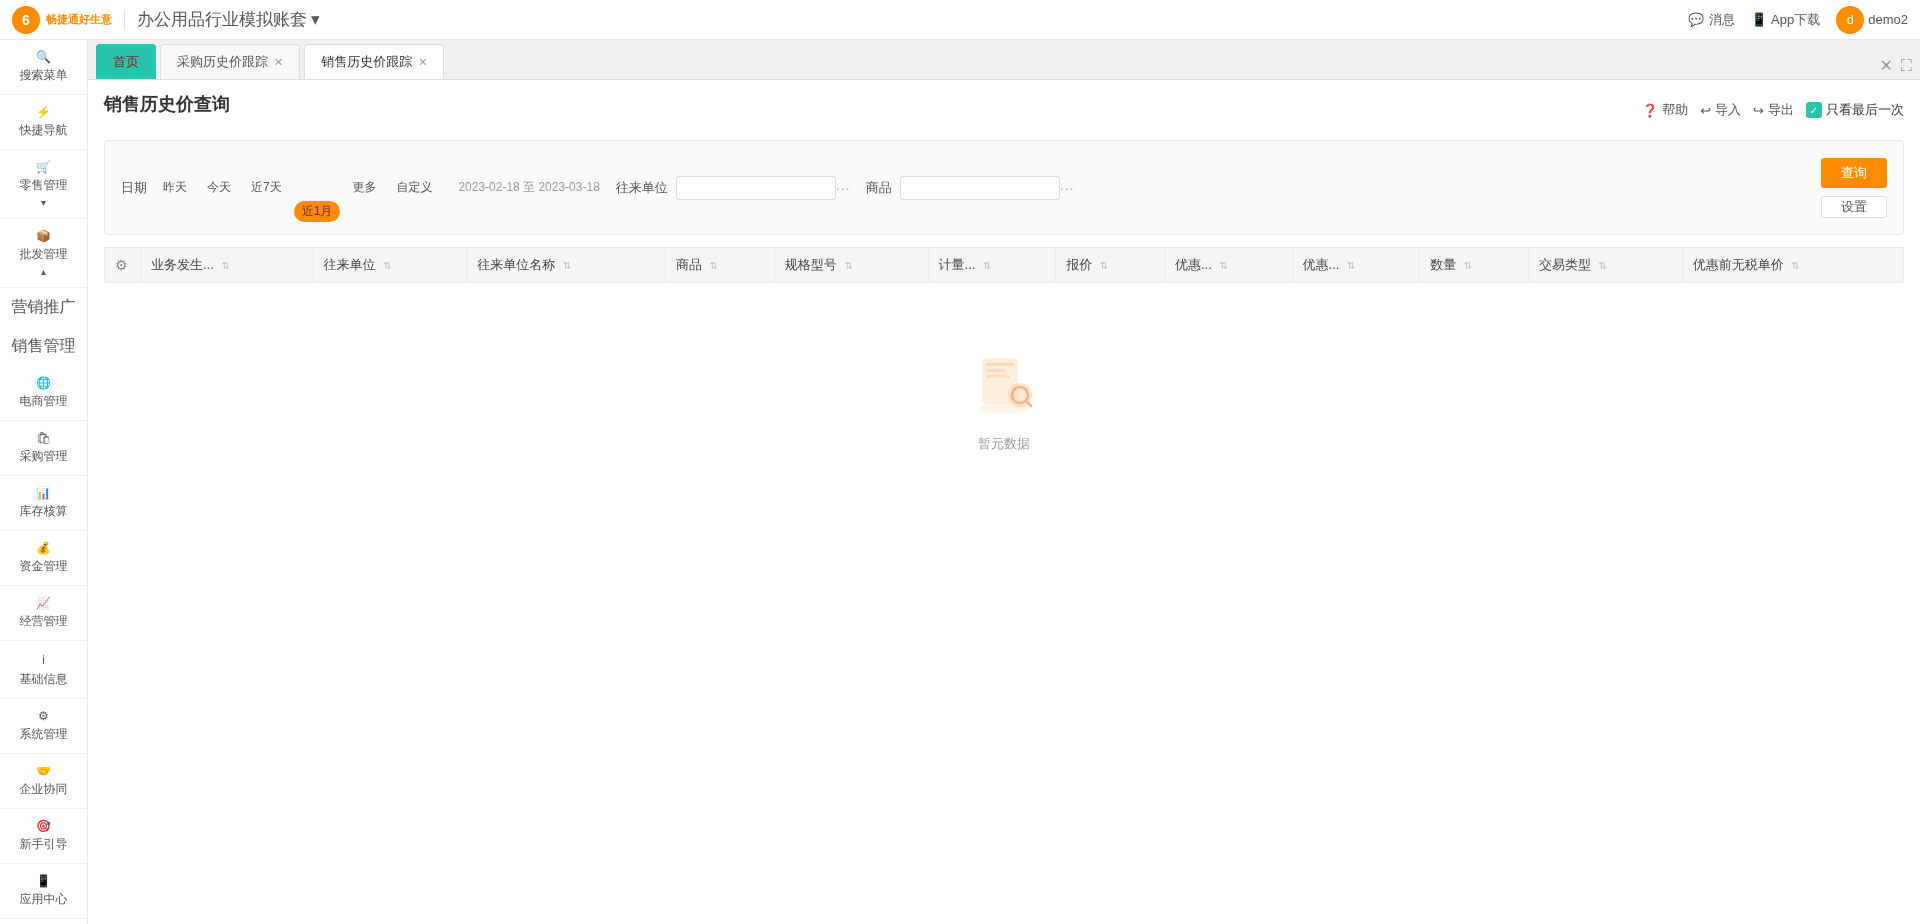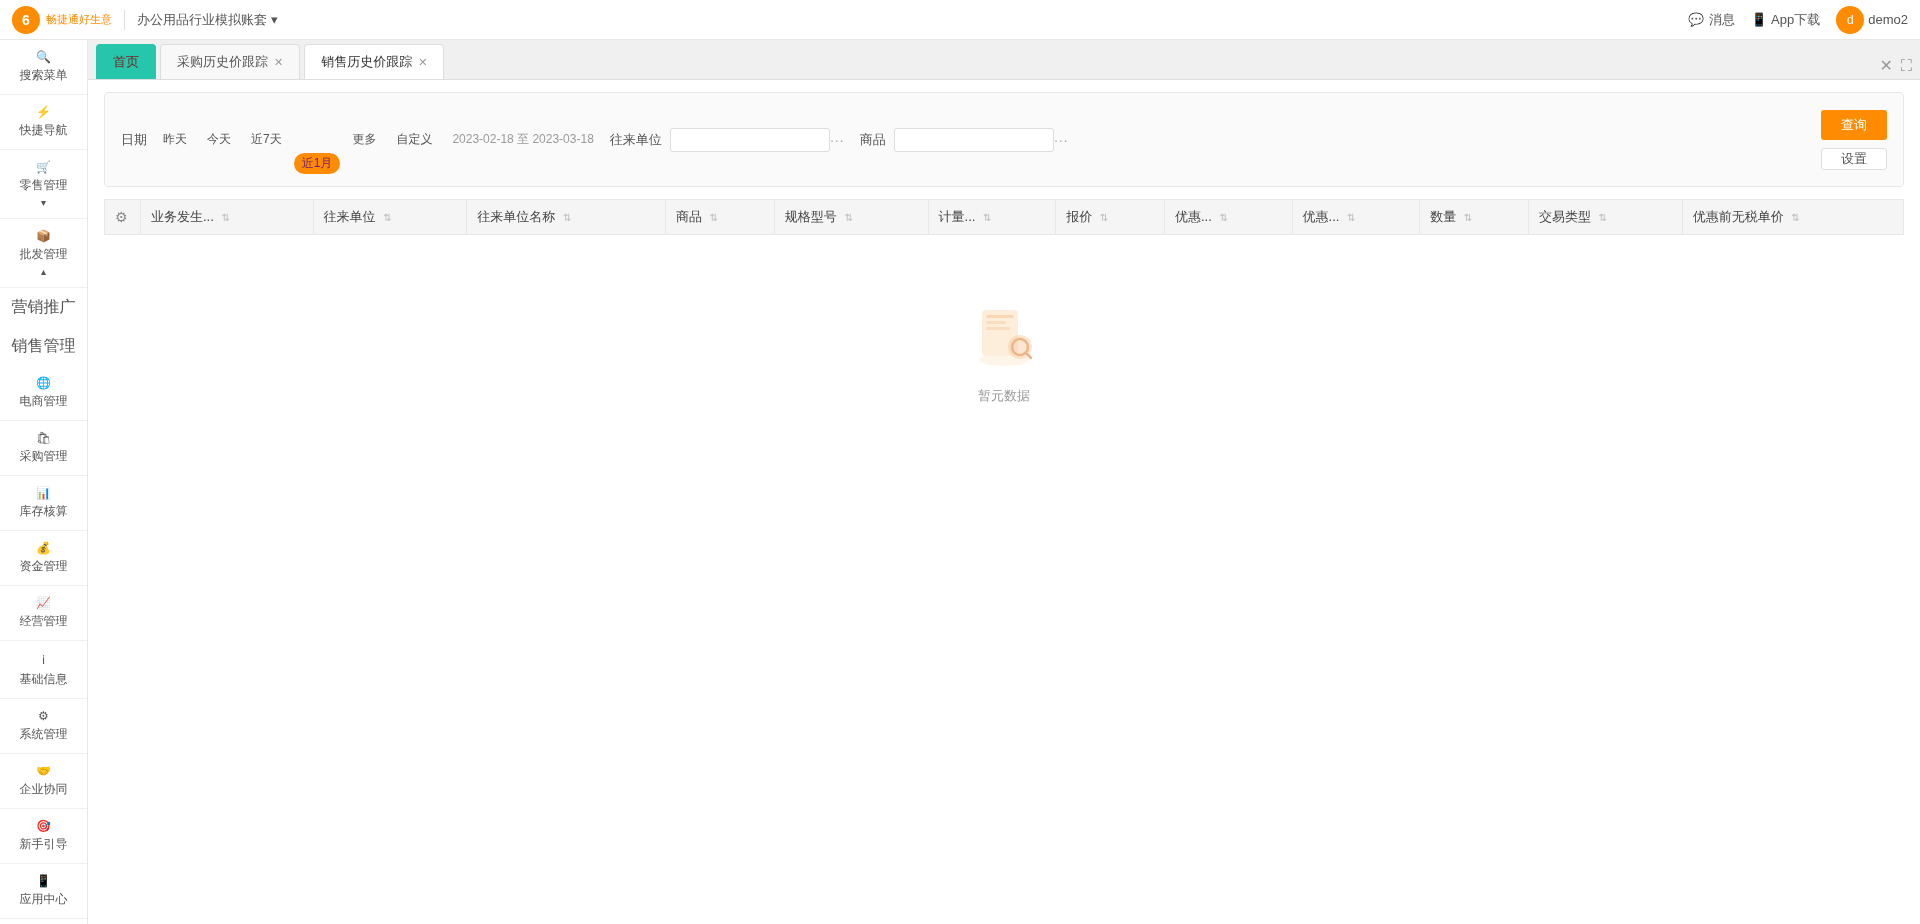--- a/index.html
+++ b/index.html
@@ -12,23 +12,23 @@
       border-bottom: 1px solid #e8e8e8;
       display: flex;
       align-items: center;
       padding: 0 12px;
       justify-content: space-between;
       flex-shrink: 0;
     }
     .top-bar-left { display: flex; align-items: center; gap: 8px; }
     .logo-area { display: flex; align-items: center; gap: 6px; cursor: pointer; }
     .logo-icon { width: 28px; height: 28px; background: #ff8c00; border-radius: 50%; display: flex; align-items: center; justify-content: center; color: white; font-size: 14px; font-weight: bold; }
-    .logo-text { font-size: 11px; color: #ff8c00; line-height: 1.3; font-weight: normal; }
+    .logo-text { font-size: 11px; color: #ff8c00; line-height: 1.3; font-weight: bold; }
     .divider-v { width: 1px; height: 20px; background: #e0e0e0; margin: 0 4px; }
-    .app-selector { display: flex; align-items: center; gap: 4px; cursor: pointer; color: #555; font-size: 13px; }
+    .app-selector { display: flex; align-items: center; gap: 4px; cursor: pointer; color: #555; font-size: 17px; }
     .top-bar-right { display: flex; align-items: center; gap: 16px; }
     .top-bar-btn { display: flex; align-items: center; gap: 4px; cursor: pointer; color: #555; font-size: 13px; }
     .user-avatar { width: 28px; height: 28px; border-radius: 50%; background: #ff8c00; display: flex; align-items: center; justify-content: center; color: white; font-size: 12px; }
 
     
     .main-layout { display: flex; flex: 1; overflow: hidden; }
 
     
     .sidebar {
       width: 88px;
@@ -111,21 +111,21 @@
     .filter-label { color: #555; font-size: 13px; white-space: nowrap; }
     .date-chips { display: flex; align-items: center; gap: 4px; }
     .date-chip {
       padding: 2px 8px;
       border-radius: 3px;
       cursor: pointer;
       font-size: 12px;
       color: #555;
     }
     .date-chip.active { background: #ff8c00; color: #701a75; border-radius: 12px; margin-top: 48px; }
-    .date-range-text { font-size: 12px; color: #999; margin-left: 4px; }
+    .date-range-text { font-size: 12px; color: #999; margin-left: 10px; }
     .filter-input-group { display: flex; align-items: center; gap: 4px; }
     .filter-input {
       border: 1px solid #ddd;
       border-radius: 3px;
       padding: 4px 8px;
       font-size: 12px;
       color: #333;
       width: 200px;
       background: white;
       outline: none;
@@ -321,20 +321,41 @@
         <span class="tab-close">✕</span>
       </div>
       <div class="tab-bar-actions">
         <span class="tab-action-btn">✕</span>
         <span class="tab-action-btn">⛶</span>
       </div>
     </div>
 
     <div class="page-content">
 
+      <div style="display:flex; align-items:center; justify-content:space-between; margin-bottom:12px;">
+        <h1 class="page-title">销售历史价查询</h1>
+        <div class="toolbar-right">
+          <div class="toolbar-action">
+            <span>❓</span>
+            <span>帮助</span>
+          </div>
+          <div class="toolbar-action">
+            <span>↩</span>
+            <span>导入</span>
+          </div>
+          <div class="toolbar-action">
+            <span>↪</span>
+            <span>导出</span>
+          </div>
+          <label class="only-last">
+            <div class="checkbox-checked">✓</div>
+            <span>只看最后一次</span>
+          </label>
+        </div>
+      </div>
 
       <div class="filter-row">
         <div class="filter-group">
           <span class="filter-label">日期</span>
           <div class="date-chips">
             <span class="date-chip">昨天</span>
             <span class="date-chip">今天</span>
             <span class="date-chip">近7天</span>
             <span class="date-chip active">近1月</span>
             <span class="date-chip">更多</span>

